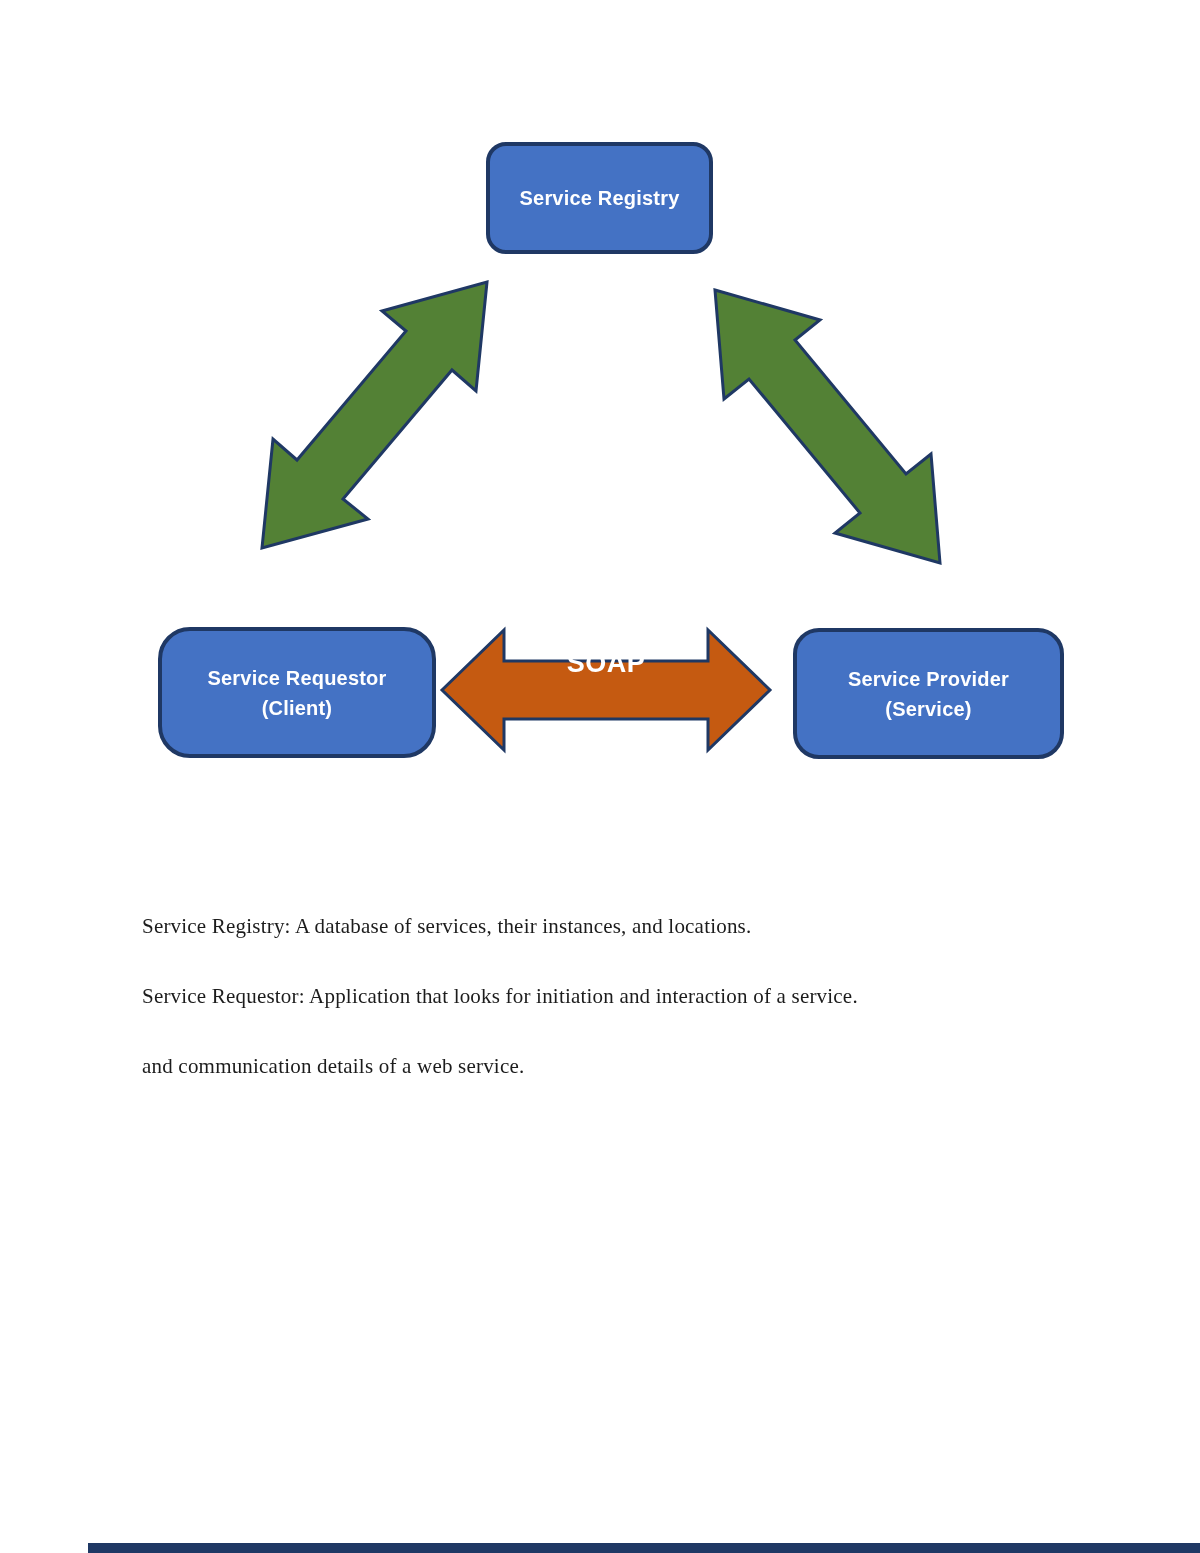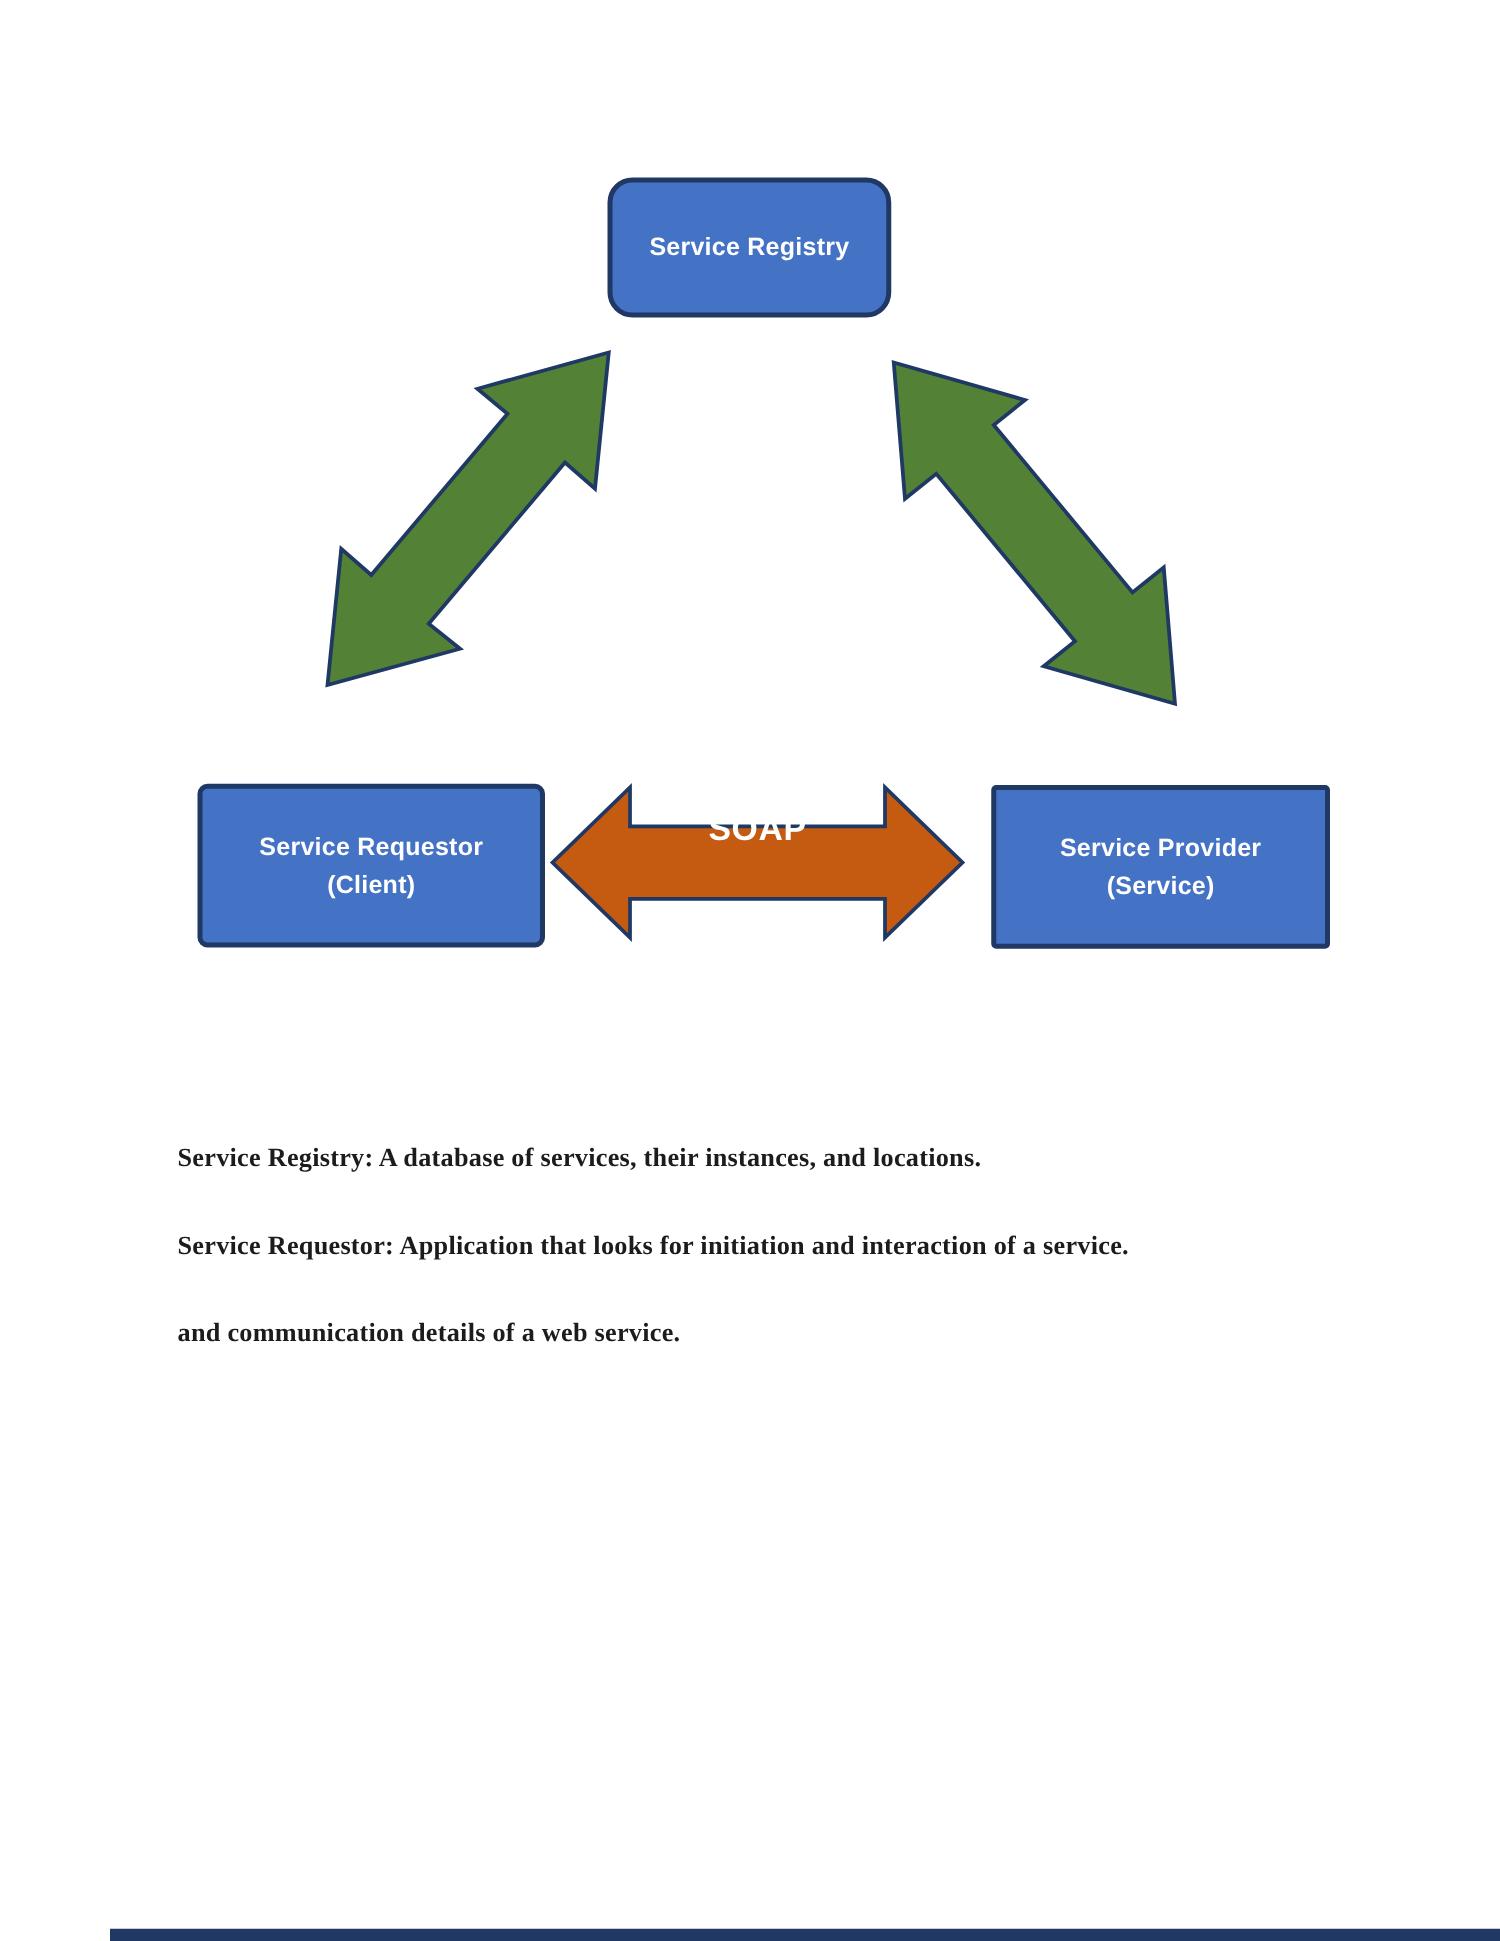--- a/index.html
+++ b/index.html
@@ -38,22 +38,22 @@
     display: flex;
     flex-direction: column;
     align-items: center;
     justify-content: center;
     text-align: right;
     letter-spacing: 0.2px;
   }
   .node span { display: block; }
 
   #registry  { left: 486px; top: 142px; width: 227px; height: 112px; border-radius: 20px; }
-  #requestor { left: 158px; top: 627px; width: 278px; height: 131px; border-radius: 8px; }
-  #provider  { left: 793px; top: 628px; width: 271px; height: 131px; border-radius: 4px; }
+  #requestor { left: 158px; top: 627px; width: 278px; height: 131px; border-radius: 32px; }
+  #provider  { left: 793px; top: 628px; width: 271px; height: 131px; border-radius: 26px; }
 
   .soap-label {
     position: absolute;
     left: 442px; top: 634px;
     width: 328px; height: 58px;
     display: flex;
     align-items: center;
     justify-content: center;
     color: var(--node_text, #ffffff);
     font-weight: bold;
@@ -66,21 +66,21 @@
     left: 142px;
     top: 899px;
     width: 960px;
     font-family: "Liberation Serif", serif;
     font-size: 21px;
     line-height: 54px;
     color: var(--body_text, #1c1c1c);
     letter-spacing: 0.2px;
   }
   .definitions p { margin: 0 0 16px 0; }
-  .definitions p span { display: block; font-weight: bold; }
+  .definitions p span { display: block; }
 
   .edge-bar {
     position: absolute;
     left: 88px;
     right: 0;
     bottom: 0;
     height: 10px;
     background: var(--edge_bar, #1f3864);
   }
 </style>

